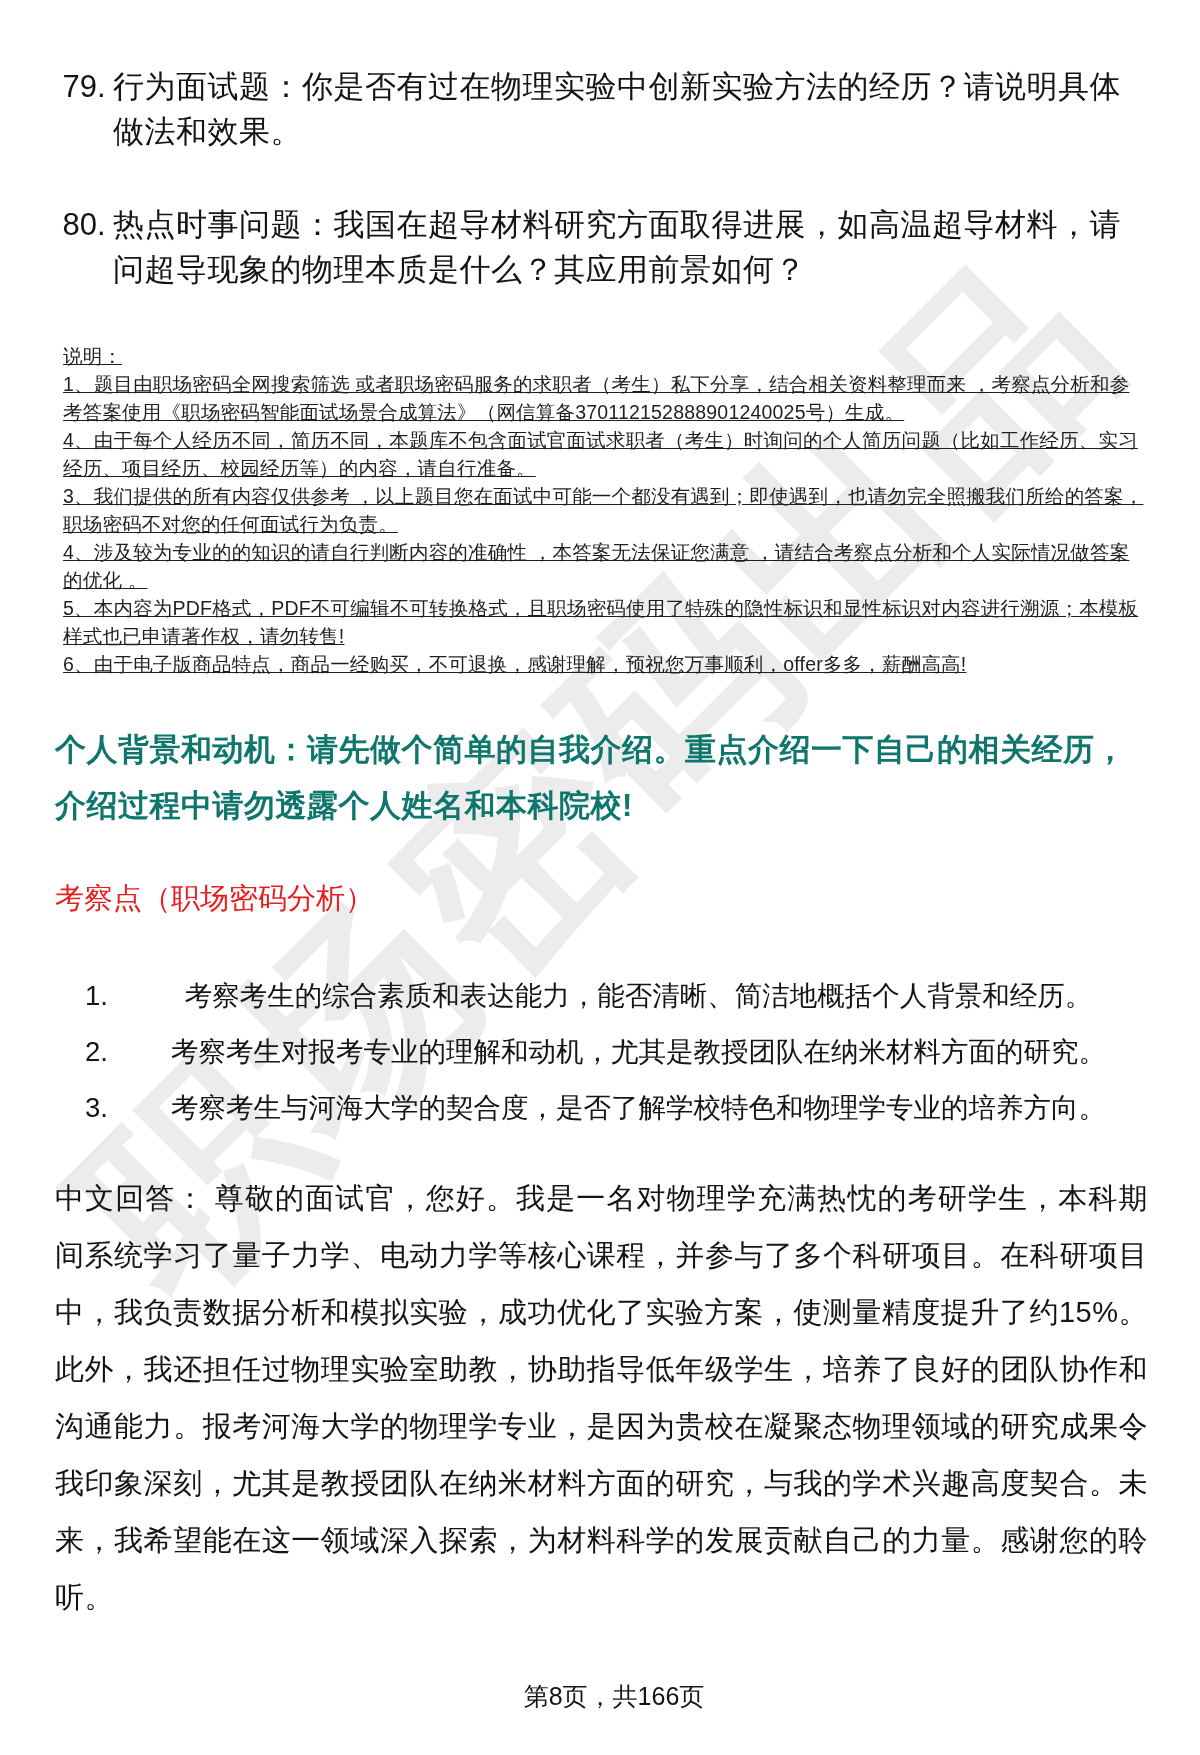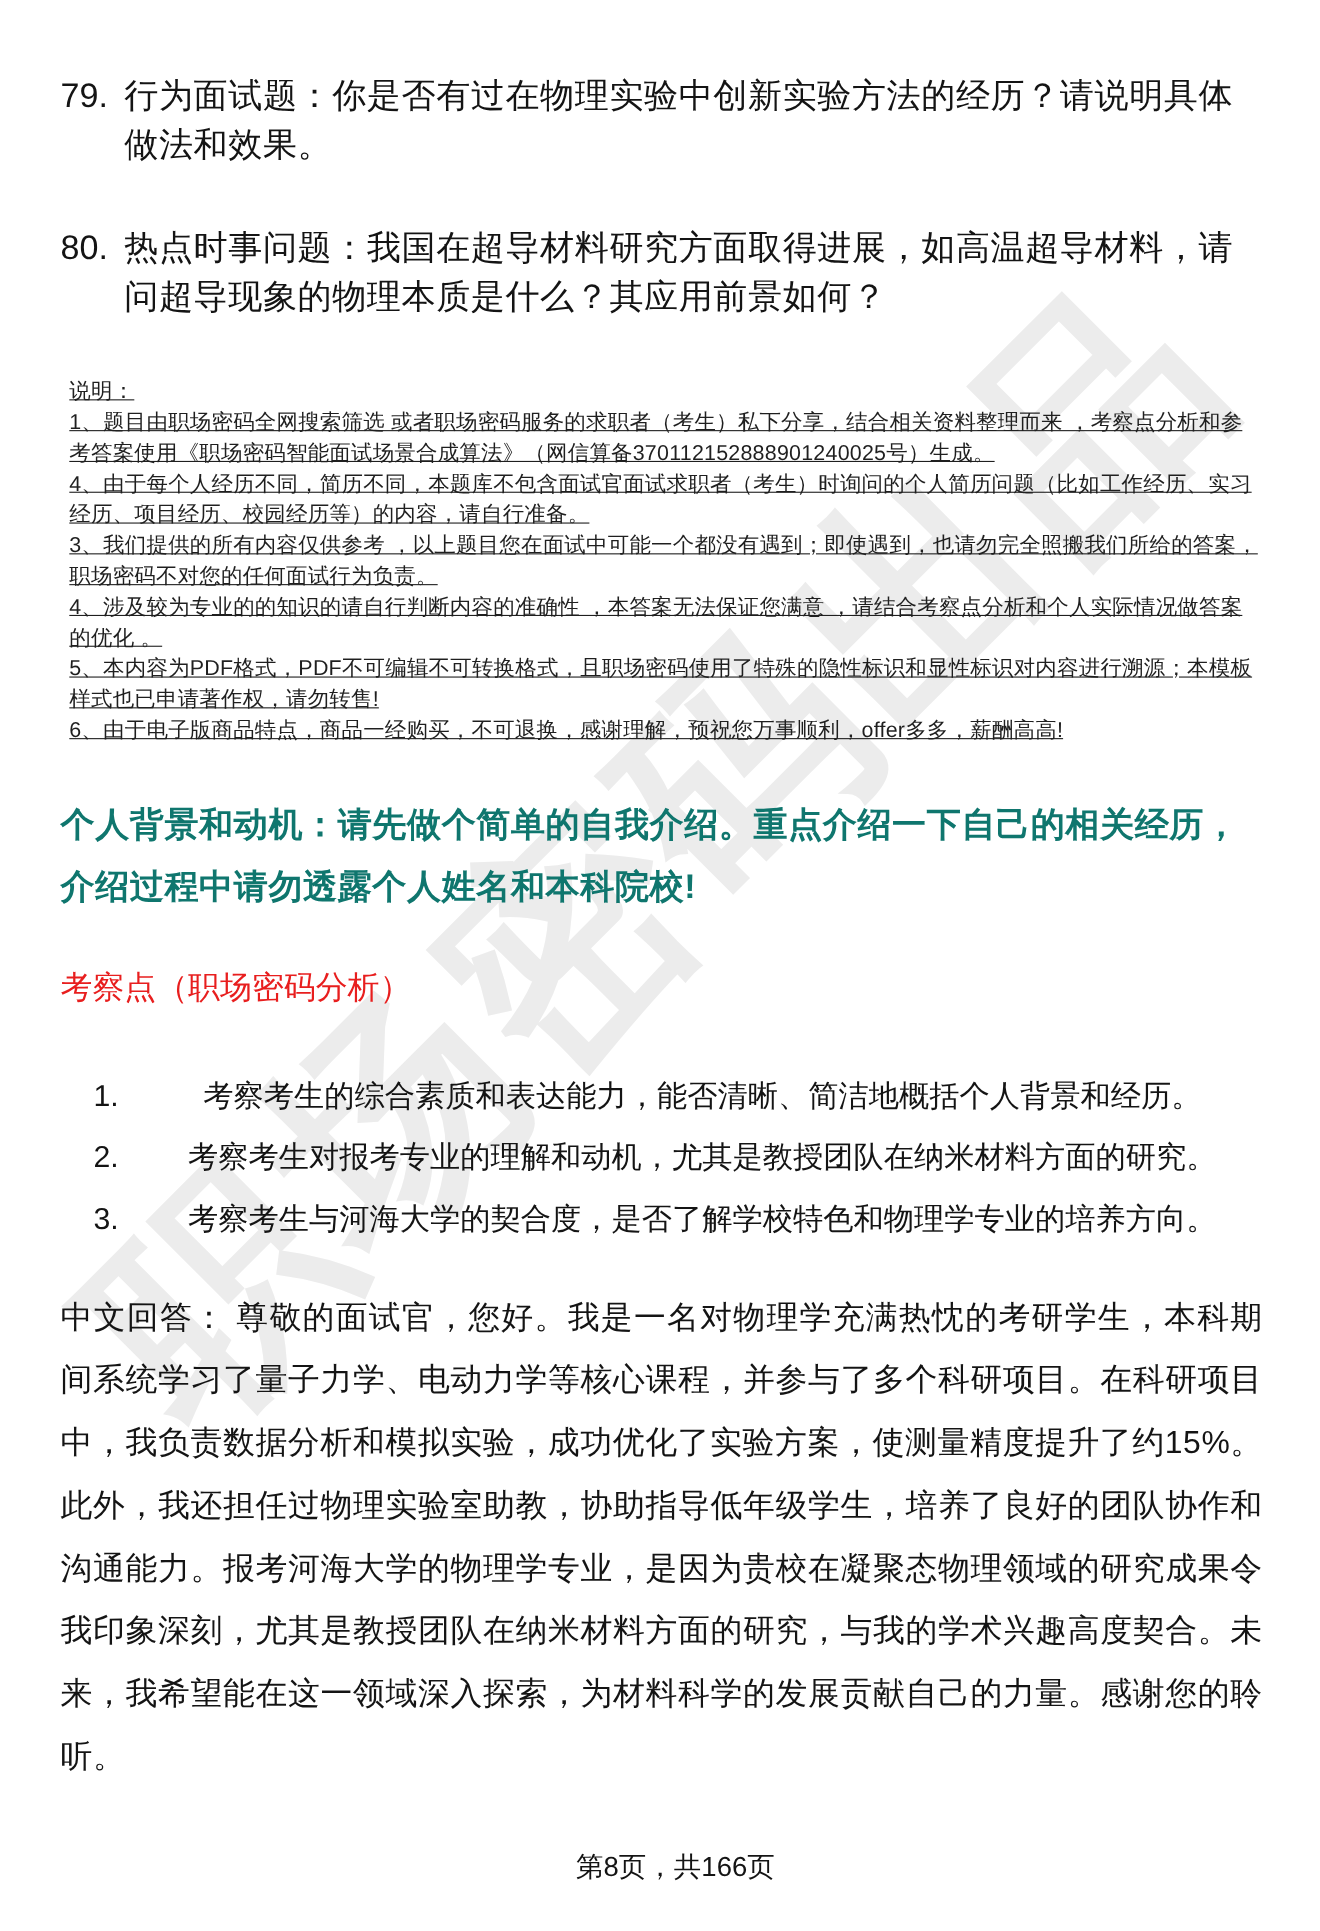--- a/index.html
+++ b/index.html
@@ -38,21 +38,21 @@
   .question {
     display: flex;
     align-items: flex-start;
     font-size: 31px;
     line-height: 45px;
     color: #141414;
     margin-bottom: 48px;
   }
   .q-num {
     flex: 0 0 58px;
-    text-align: left;
+    text-align: center;
   }
   .q-text {
     flex: 1;
     letter-spacing: 0.5px;
   }
   
   .notes {
     margin: 50px 0 0 8px;
     font-size: 19.5px;
     line-height: 28px;

